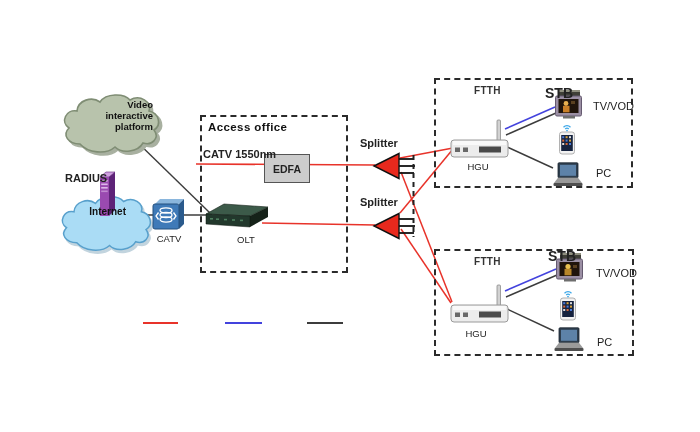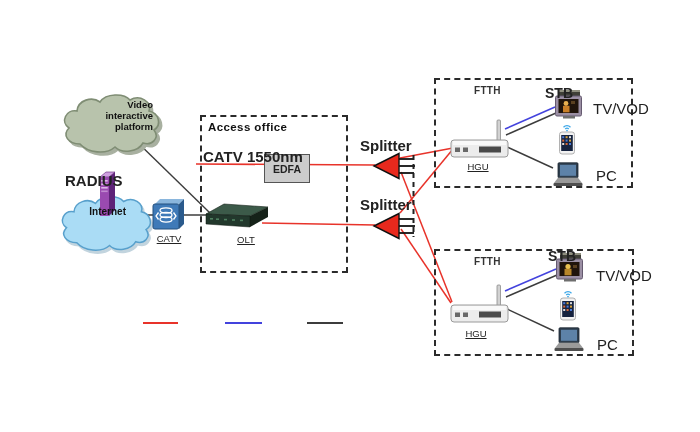--- a/index.html
+++ b/index.html
@@ -9,33 +9,33 @@
   }
   svg{display:block;overflow:visible;}
   .lines-layer{position:absolute;left:0;top:0;z-index:1;}
   .dashed-box{
     position:absolute;border:2px dashed #2b2b2b;box-sizing:border-box;
     background:transparent;z-index:2;
   }
   .icon{position:absolute;z-index:3;}
   .lbl{position:absolute;z-index:4;white-space:nowrap;line-height:1.15;}
   .lbl-title{font-size:11.5px;font-weight:bold;letter-spacing:.4px;color:#111;}
-  .lbl-sm{font-size:15px;font-weight:600;color:#222;}
+  .lbl-sm{font-size:11px;font-weight:600;color:#222;}
   .lbl-dev{font-size:9.5px;font-weight:400;color:#222;}
   .lbl-ftth{font-size:10px;font-weight:600;color:#333;letter-spacing:.3px;margin-left:32px;}
   .lbl-tiny{font-size:14px;font-weight:700;color:#222;}
   .cloud-text{
     position:absolute;z-index:4;text-align:right;font-weight:bold;color:#111;
   }
   .edfa{
     position:absolute;z-index:3;box-sizing:border-box;border:1.5px solid #555;
     display:flex;align-items:center;justify-content:center;
     font-size:10.5px;font-weight:600;color:#222;
   }
-  .ctr{text-align:center;text-decoration:underline;}
+  .ctr{text-align:center;}
   .video-shadow{filter:drop-shadow(3px 3px 0px #a8b0a0);}
   .net-shadow{filter:drop-shadow(2px 3px 0px #c2d4de);}
 </style>
 </head>
 <body>
 
 <div class="stage">
 
   <svg class="lines-layer" width="700" height="432" viewBox="0 0 700 432">
 

